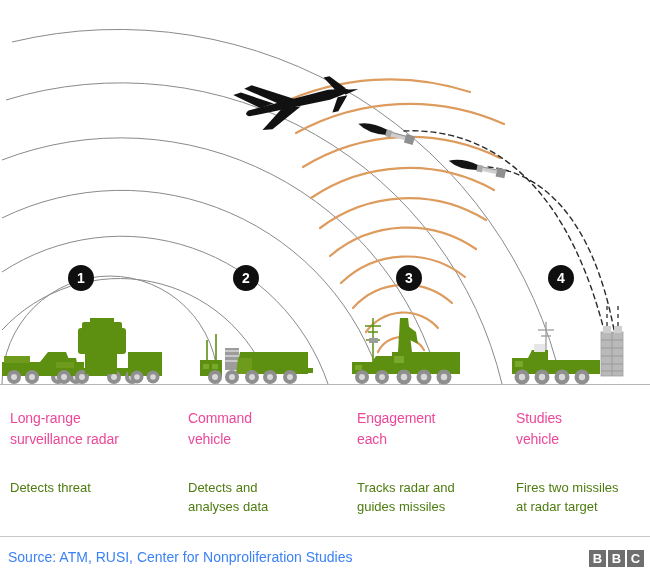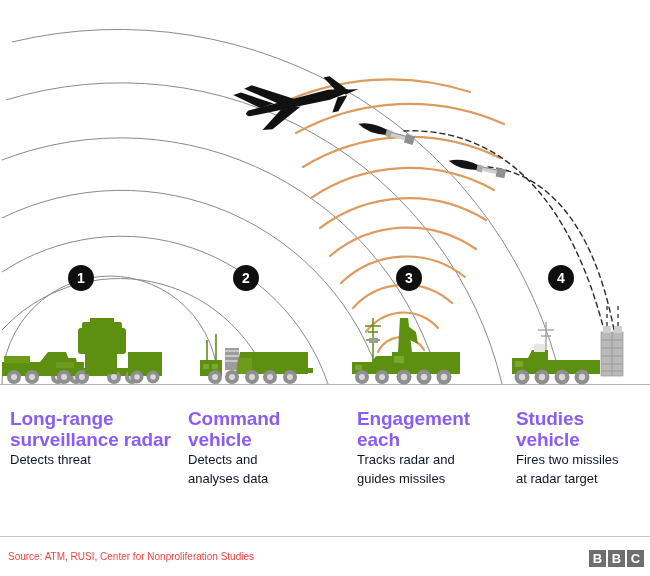--- a/index.html
+++ b/index.html
@@ -50,50 +50,50 @@
     left: 0;
     top: 408px;
     width: 650px;
     height: 105px;
   }
   .caption {
     position: absolute;
     top: 0;
   }
   .caption .title {
-    font-size: 19px;
-    font-weight: bold;
-    color: #8b5cf6;
+    font-size: 14px;
+    font-weight: normal;
+    color: #ec4899;
     line-height: 21px;
     letter-spacing: -0.1px;
     white-space: pre-line;
   }
   .caption .desc {
-    margin-top: 0;
+    margin-top: 28px;
     font-size: 13px;
-    color: #0f172a;
+    color: #4d7c0f;
     line-height: 19px;
     white-space: pre-line;
   }
 
   
   .footer-rule {
     position: absolute;
     left: 0;
     top: 536px;
     width: 650px;
     height: 1px;
     background: #c8c8c8;
   }
   .source {
     position: absolute;
     left: 8px;
     top: 547px;
-    font-size: 10px;
-    color: #ef4444;
+    font-size: 14px;
+    color: #3b82f6;
     line-height: 20px;
   }
   .bbc-logo {
     position: absolute;
     right: 6px;
     top: 550px;
     display: flex;
     gap: 2px;
   }
   .bbc-logo span {

